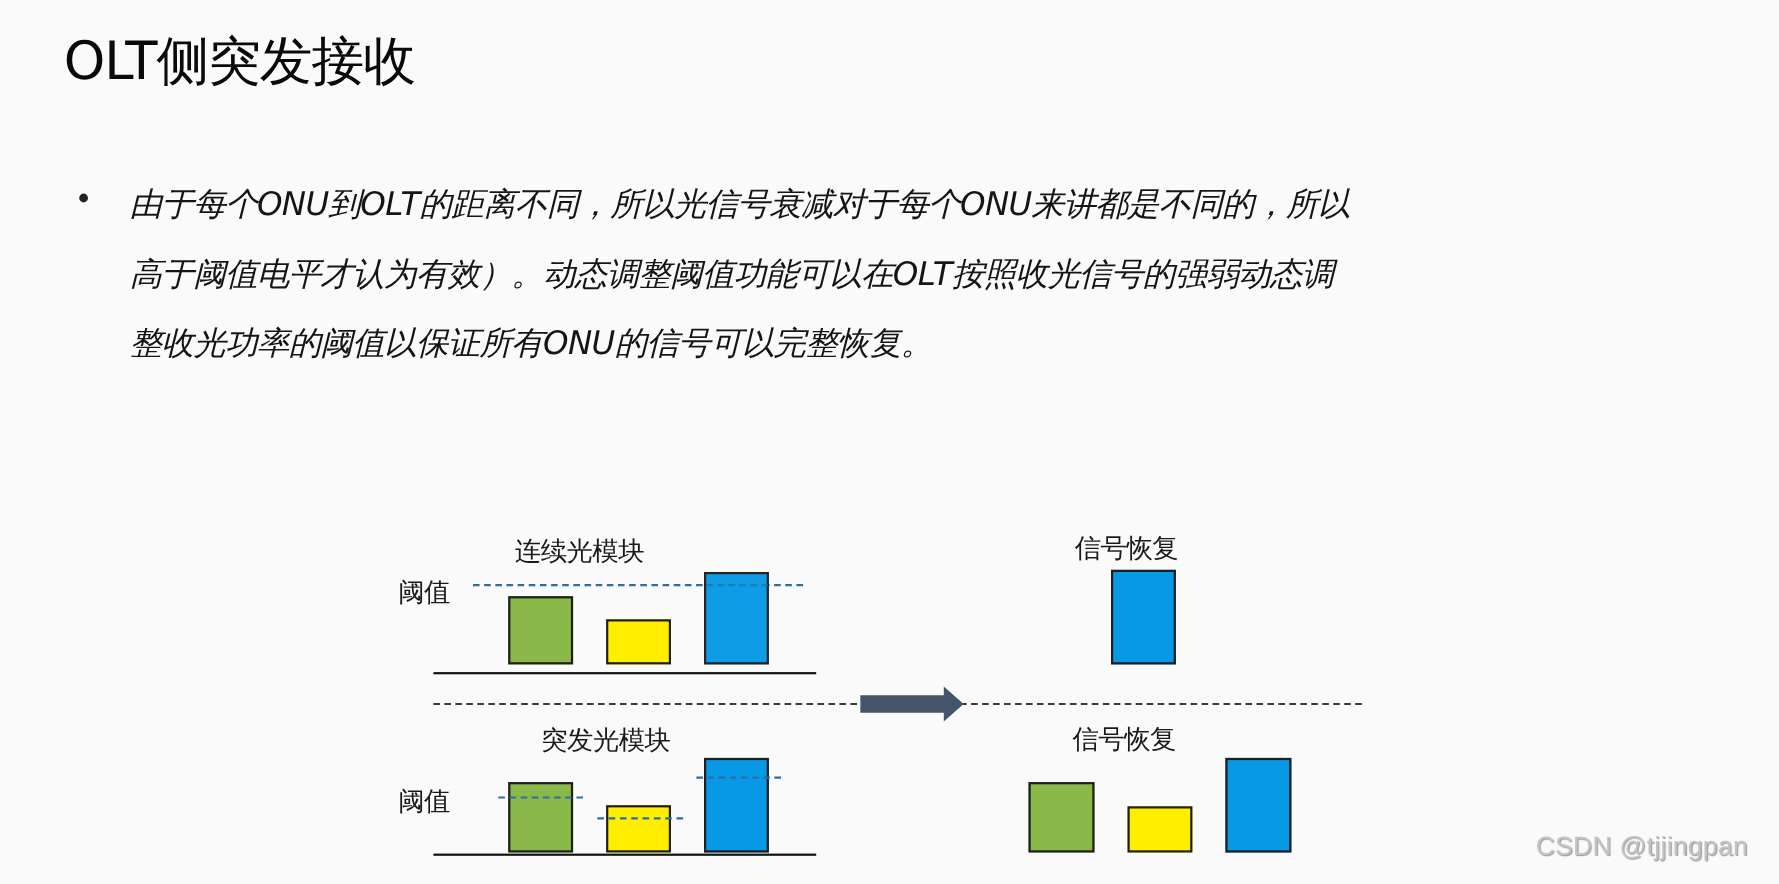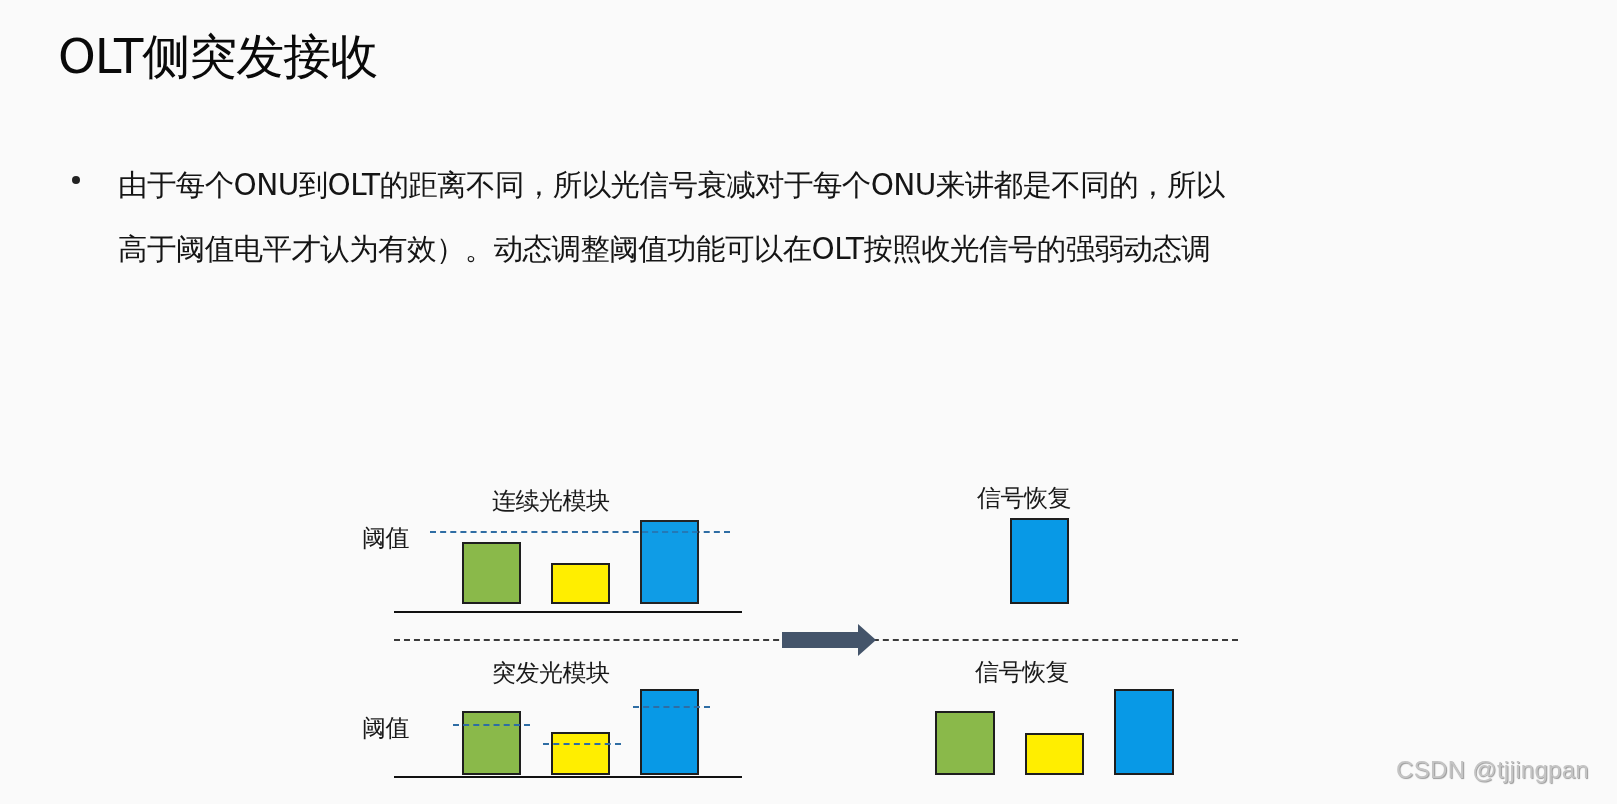--- a/index.html
+++ b/index.html
@@ -17,21 +17,21 @@
   .bullet-block {
     position:absolute; left:72px; top:154px; width:1520px;
   }
   .bullet-dot {
     position:absolute; left:0; top:22px; width:8px; height:8px;
     border-radius:50%; background:#222;
   }
   .para {
     position:absolute; left:46px; top:0; width:1470px;
     font-size:29.5px; line-height:63.5px; color:#151515;
-    letter-spacing:-0.6px; white-space:nowrap;
+    letter-spacing:-0.6px; white-space:nowrap;font-style:italic;
   }
   .para div { height:63.5px; }
   .dlabel {
     position:absolute; font-size:24px; line-height:30px; color:#1a1a1a;
     white-space:nowrap; letter-spacing:-0.5px;
   }
   .bar { position:absolute; border:2px solid #1e1e1e; box-sizing:border-box; }
   .hline { position:absolute; height:0; }
   .solid { border-top:2.5px solid #111; }
   .dash-gray { border-top:2.5px dashed #3a3a3a; }
@@ -46,25 +46,26 @@
 </head>
 <body>
 
 <div class="title">OLT侧突发接收</div>
 
 <div class="bullet-block">
   <span class="bullet-dot"></span>
   <div class="para">
     <div>由于每个ONU到OLT的距离不同，所以光信号衰减对于每个ONU来讲都是不同的，所以</div>
     <div>高于阈值电平才认为有效）。动态调整阈值功能可以在OLT按照收光信号的强弱动态调</div>
+    <div>整收光功率的阈值以保证所有ONU的信号可以完整恢复。</div>
   </div>
 </div>
 
 <div>
-  <div class="dlabel" style="left:492px;top:486px;">连续光模块</div>
+  <div class="dlabel" style="left:468px;top:486px;">连续光模块</div>
   <div class="dlabel" style="left:362px;top:523px;">阈值</div>
   <div class="hline dash-blue" style="left:430px;top:531px;width:300px;"></div>
 
   <div class="bar" style="left:462px;top:542px;width:59px;height:62px;background:#8ab94a;"></div>
   <div class="bar" style="left:551px;top:563px;width:59px;height:41px;background:#ffee00;"></div>
   <div class="bar" style="left:640px;top:520px;width:59px;height:84px;background:#0899e6;opacity:0.97;"></div>
   <div class="hline dash-blue" style="left:642px;top:531px;width:56px;opacity:0.7;"></div>
   <div class="hline solid" style="left:394px;top:611px;width:348px;"></div>
 
   <div class="dlabel" style="left:977px;top:483px;">信号恢复</div>

